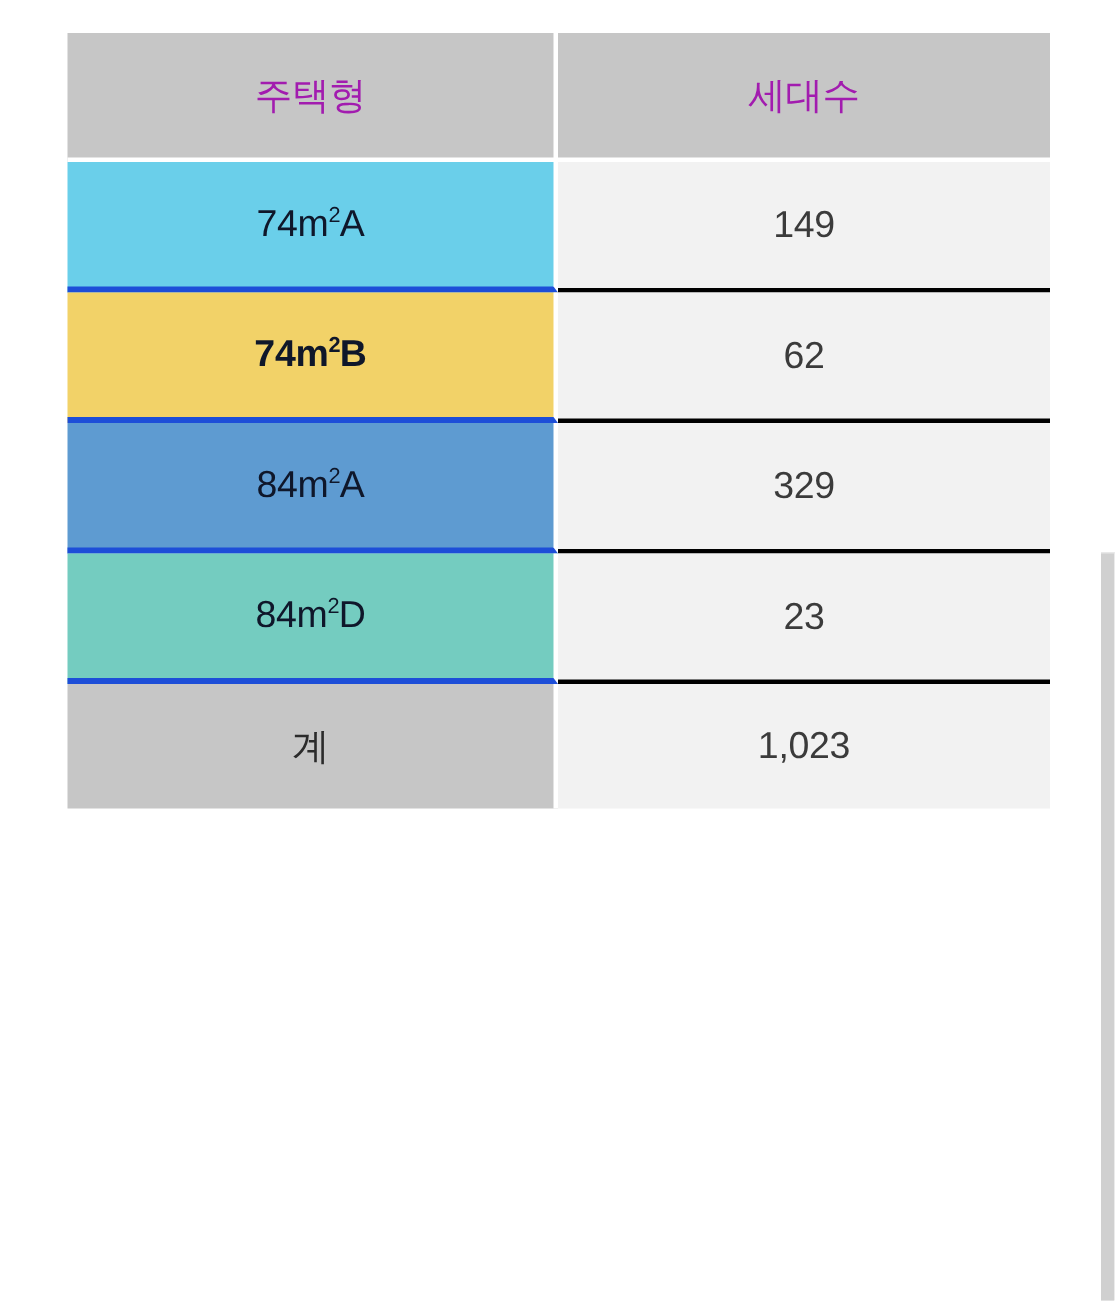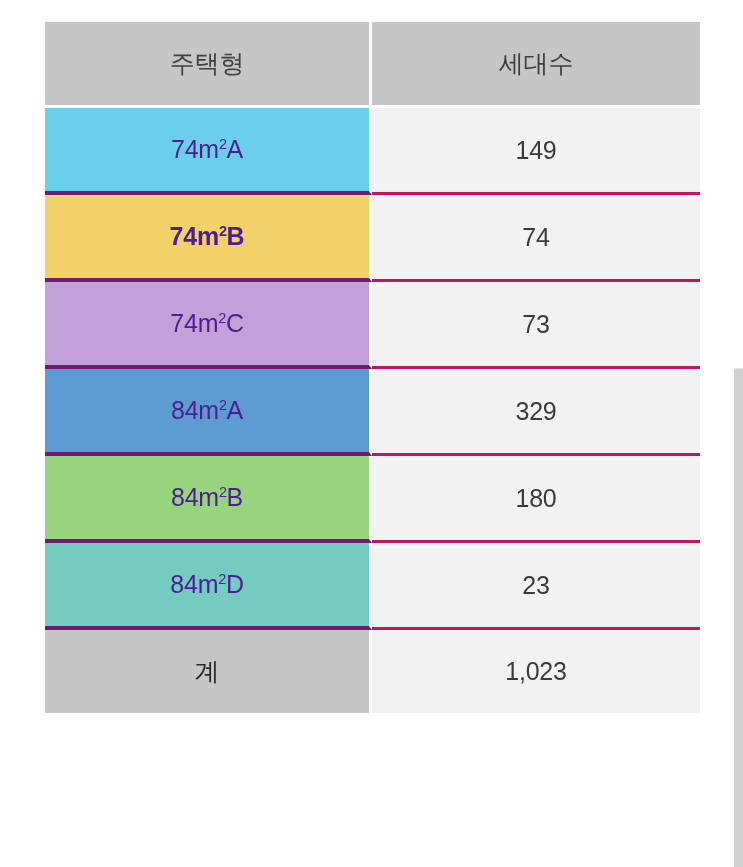--- a/index.html
+++ b/index.html
@@ -44,40 +44,40 @@
     height: 83px;
     text-align: center;
     vertical-align: middle;
     font-weight: normal;
     letter-spacing: -0.2px;
   }
 
   
   .hdr-cell {
     background: #c6c6c6;
-    color: #404040;
+    color: #a21caf;
     font-size: 25px;
     border-bottom: 3px solid #ffffff;
   }
   .hdr-type  { border-right: 3px solid #ffffff; }
 
   
   .type-cell {
-    color: #4c1d95;
+    color: #0f172a;
     font-size: 25px;
-    border-bottom: 4px solid #701a75;
+    border-bottom: 4px solid #1d4ed8;
     border-right: 3px solid #ffffff;
   }
 
   
   .count-cell {
     background: #f2f2f2;
     color: #3b3b3b;
     font-size: 25px;
-    border-bottom: 3px solid #be185d;
+    border-bottom: 3px solid #000000;
   }
 
   
   .total-type {
     background: #c6c6c6;
     color: #2b2b2b;
     font-size: 25px;
     border-right: 3px solid #ffffff;
     border-bottom: 0;
   }
@@ -132,33 +132,25 @@
       </tr>
     </thead>
     <tbody id="table-body">
 
     <tr>
           <td class="type-cell" style="background: rgb(106, 207, 234);"><span class="unit-label"><span>74m</span><sup>2</sup><span>A</span></span></td>
           <td class="count-cell">149</td>
         </tr>
         <tr>
           <td class="type-cell" style="background: rgb(242, 210, 104); font-weight: bold;"><span class="unit-label"><span>74m</span><sup>2</sup><span>B</span></span></td>
-          <td class="count-cell">74</td>
-        </tr>
-        <tr>
-          <td class="type-cell" style="background: rgb(196, 160, 216);"><span class="unit-label"><span>74m</span><sup>2</sup><span>C</span></span></td>
-          <td class="count-cell">73</td>
+          <td class="count-cell">62</td>
         </tr>
         <tr>
           <td class="type-cell" style="background: rgb(94, 155, 209);"><span class="unit-label"><span>84m</span><sup>2</sup><span>A</span></span></td>
           <td class="count-cell">329</td>
-        </tr>
-        <tr>
-          <td class="type-cell" style="background: rgb(152, 212, 126);"><span class="unit-label"><span>84m</span><sup>2</sup><span>B</span></span></td>
-          <td class="count-cell">180</td>
         </tr>
         <tr>
           <td class="type-cell" style="background: rgb(116, 204, 192);"><span class="unit-label"><span>84m</span><sup>2</sup><span>D</span></span></td>
           <td class="count-cell">23</td>
         </tr>
       </tbody>
     <tfoot>
       <tr>
         <td class="total-type">계</td>
         <td class="total-count">1,023</td>

